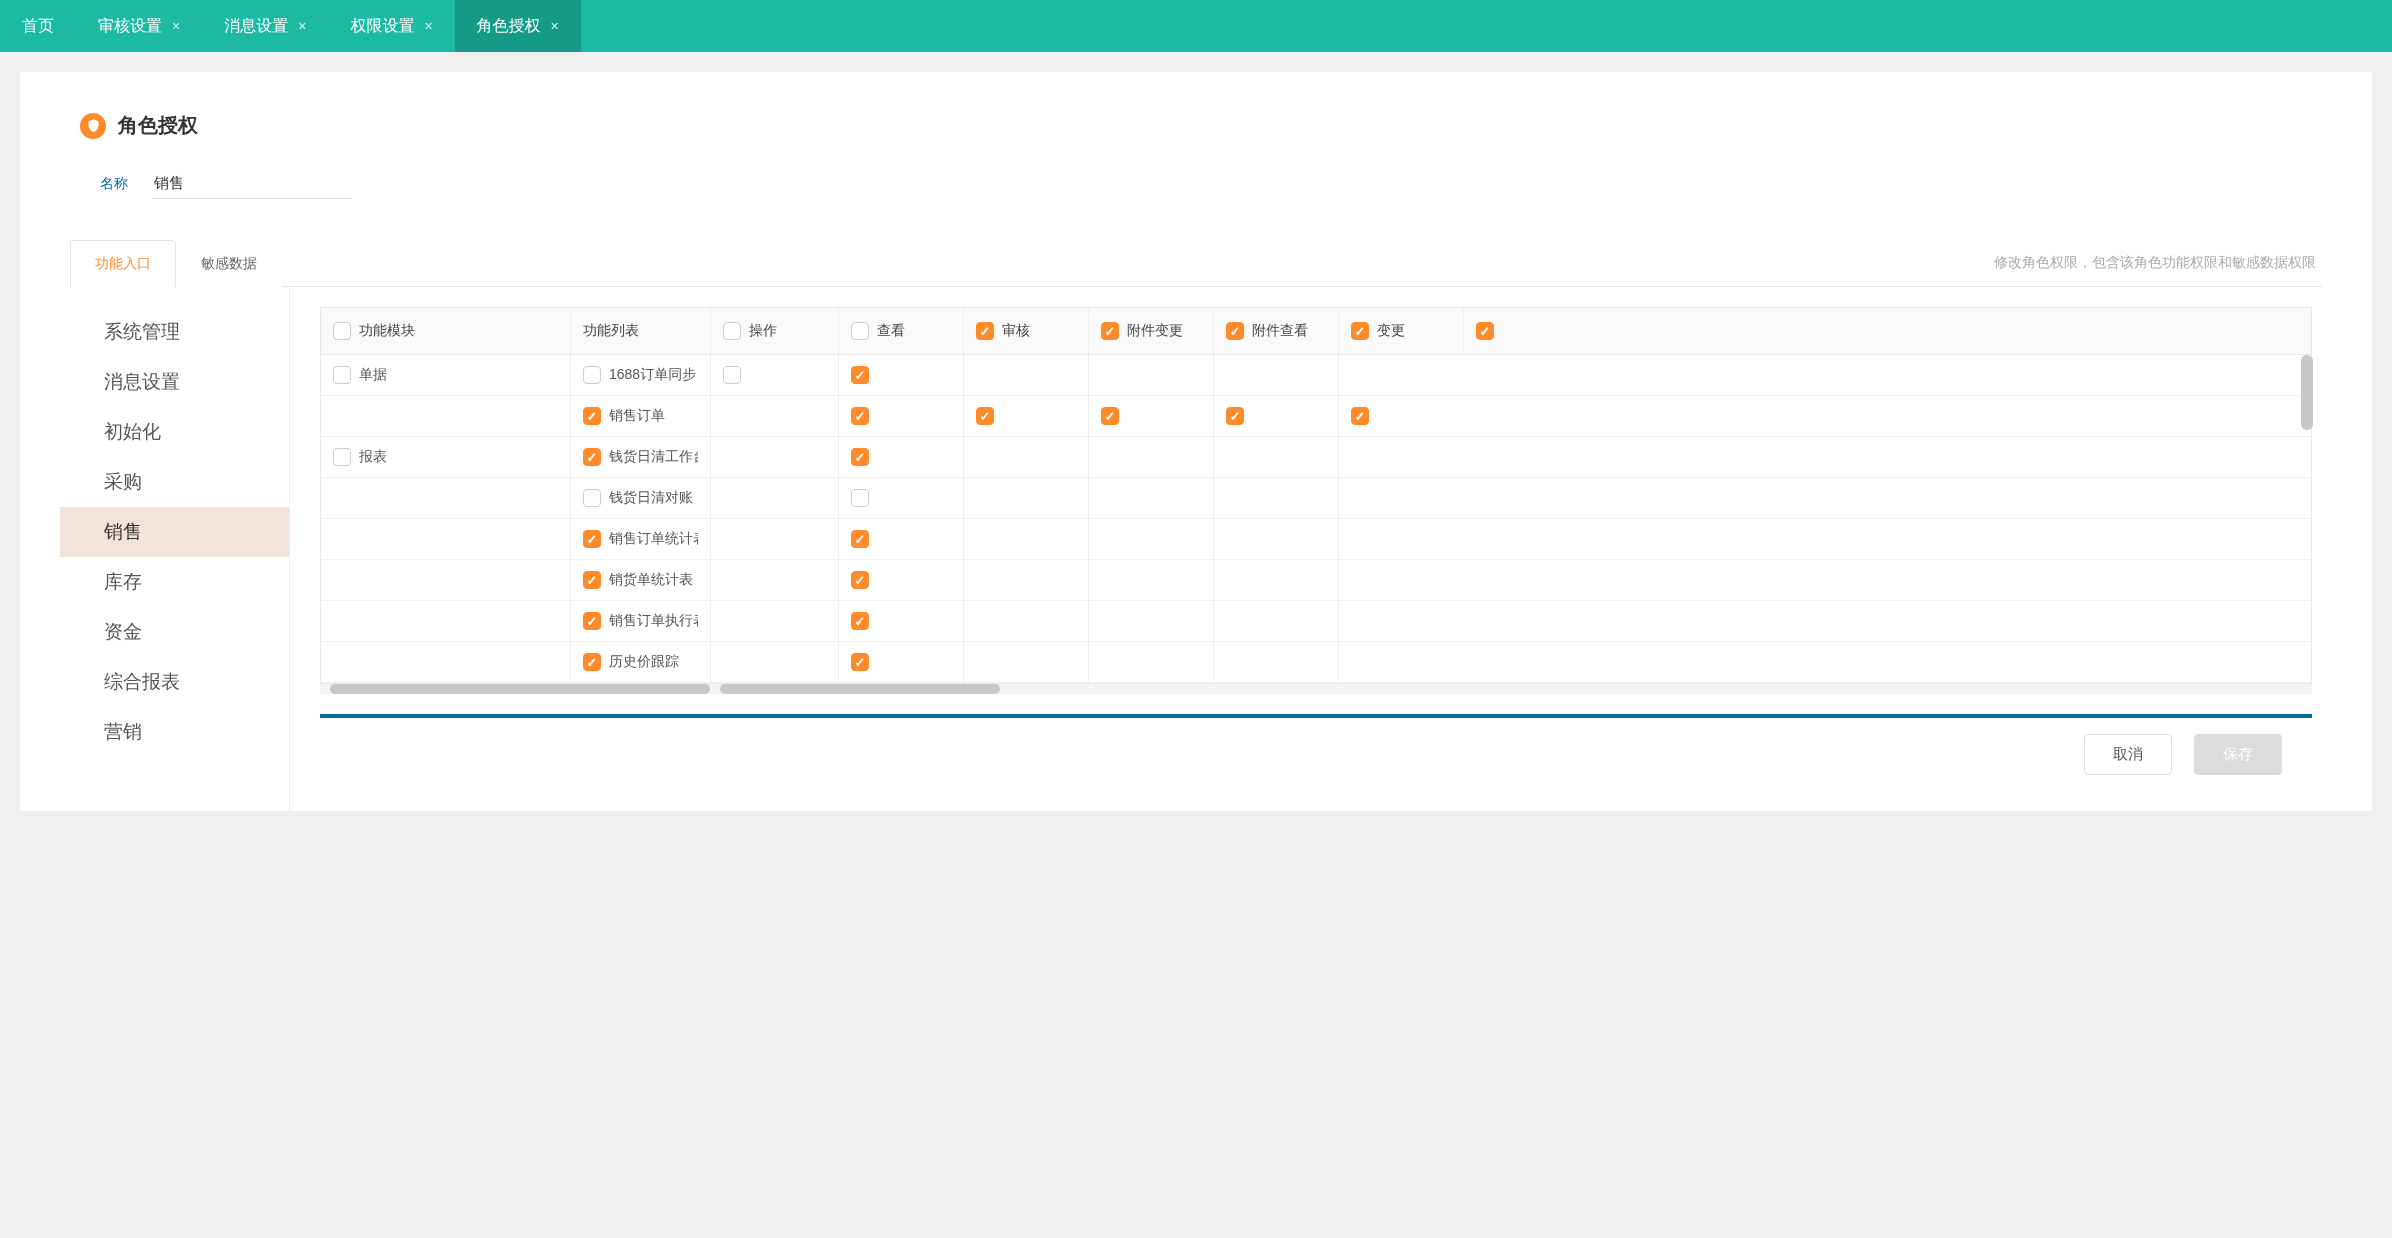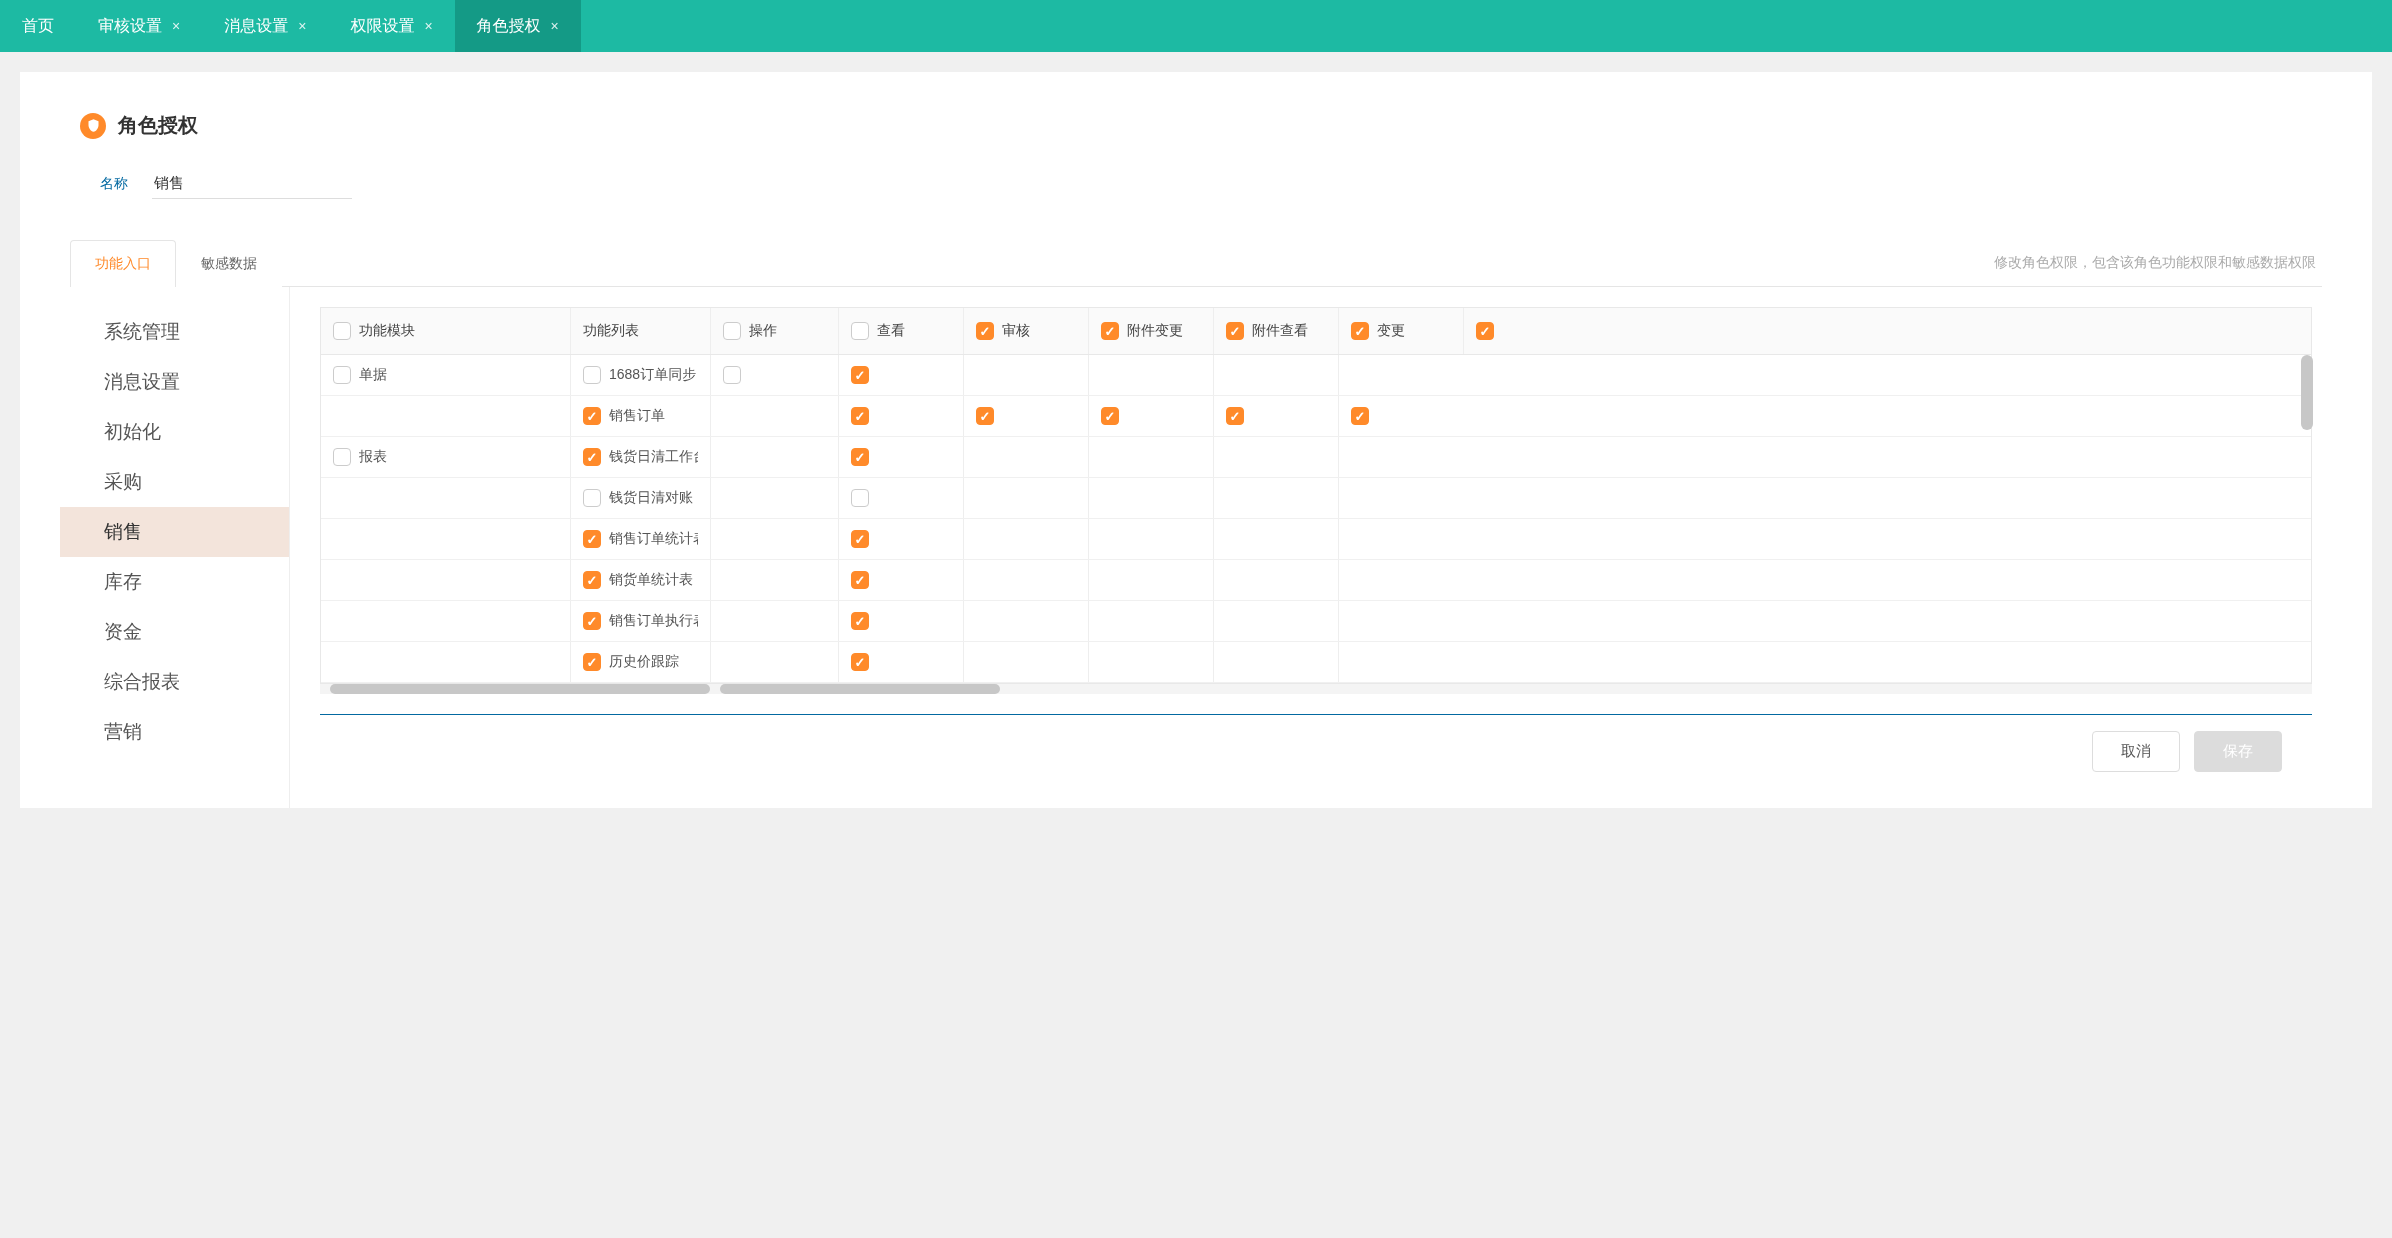--- a/index.html
+++ b/index.html
@@ -34,21 +34,21 @@
 .cell { padding: 10px 12px; border-right: 1px solid #eee; display: flex; align-items: center; gap: 8px; min-height: 40px; color:#555; font-size:14px; }
 .cell:last-child { border-right: none; }
 .col0 { width: 250px; flex-shrink:0; }
 .col1 { width: 140px; flex-shrink:0; }
 .col2 { width: 128px; flex-shrink:0; }
 .colx { width: 125px; flex-shrink:0; }
 .hcell { font-weight: 500; color: #444; padding: 14px 12px; }
 .chk { width: 18px; height: 18px; border: 1px solid #ccc; border-radius: 4px; display: inline-flex; align-items: center; justify-content: center; background: #fff; flex-shrink: 0; cursor:pointer; }
 .chk.checked { background: #ff8a2a; border-color: #ff8a2a; }
 .chk.checked::after { content: '✓'; color: #fff; font-size: 13px; font-weight: bold; line-height: 1; }
-.footer { border-top: 1px solid #0369a1; padding: 16px 30px; display: flex; justify-content: flex-end; gap: 14px; background:#fff; margin-top: 20px;}
+.footer { border-top: 4px solid #0369a1; padding: 16px 30px; display: flex; justify-content: flex-end; gap: 22px; background:#fff; margin-top: 20px;}
 .btn { padding: 10px 28px; border: 1px solid #ddd; border-radius: 4px; background: #fff; cursor: pointer; color: #555; font-size: 15px; }
 .btn.primary { background: #dcdcdc; border-color: #dcdcdc; color: #fff; }
 .hscroll { height: 10px; background: #f4f4f4; position:relative; }
 .hscroll-thumb { position:absolute; height:10px; background:#c7c7c7; border-radius:5px; }
 .vscroll { position:absolute; right:-2px; top:0; width:12px; height:380px; background:transparent; }
 .vscroll-thumb { position:absolute; top:0; width:12px; height:75px; background:#c7c7c7; border-radius:6px; }
 .col1 .rowlabel{ white-space:nowrap; overflow:hidden; text-overflow:clip; }
 </style>
 </head>
 <body>

